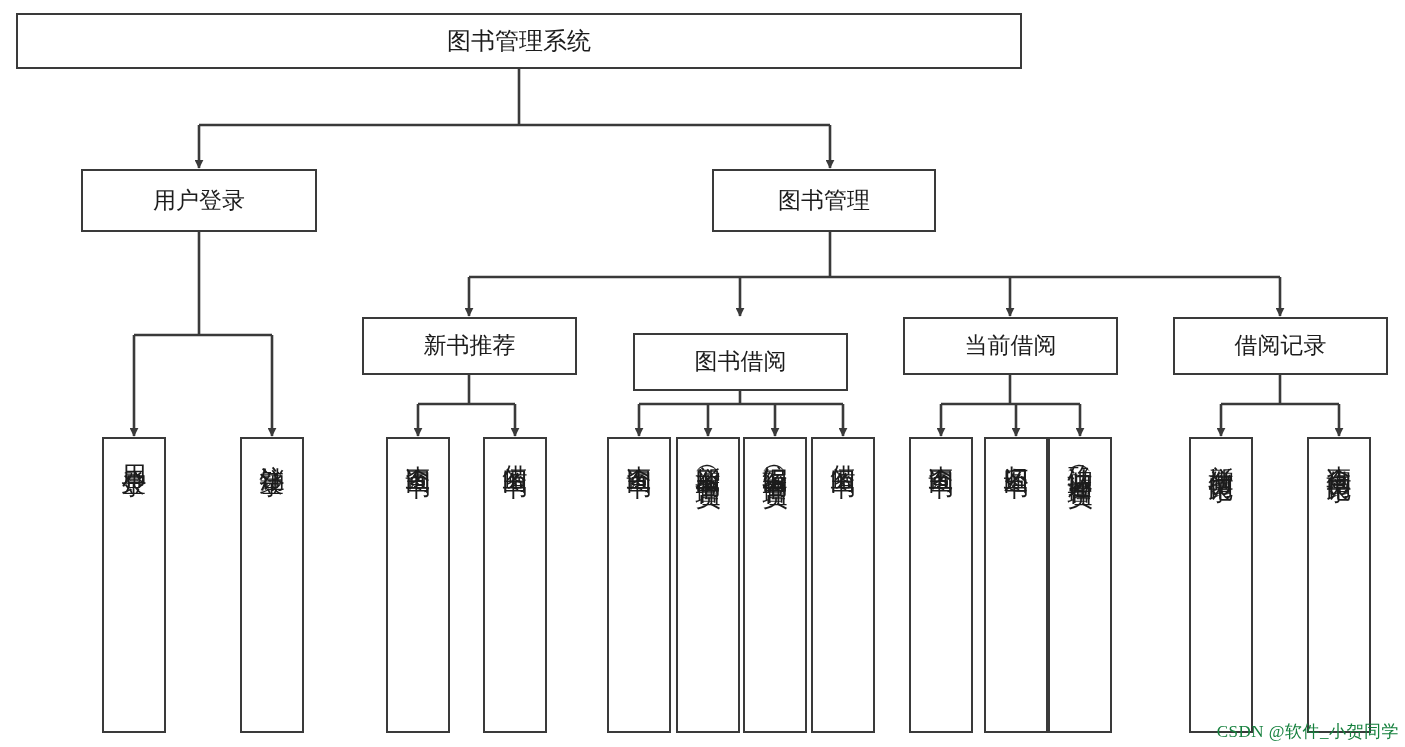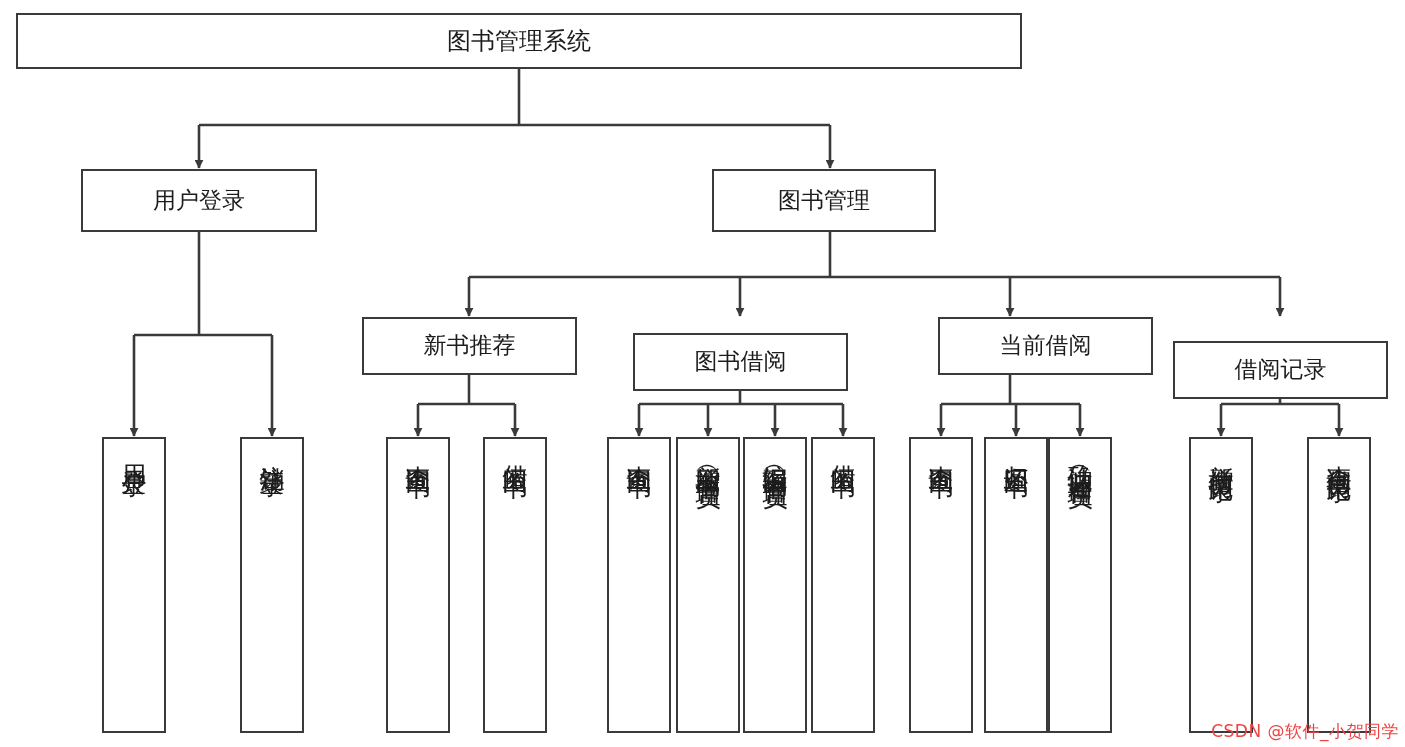--- a/index.html
+++ b/index.html
@@ -11,20 +11,21 @@
     width: 1405px;
     height: 747px;
     font-family: "DejaVu Sans", "Liberation Sans", sans-serif;
     overflow: hidden;
   }
   #diagram-root {
     position: relative;
     width: 1405px;
     height: 747px;
     background: #ffffff;
+    font-family: Liberation Serif, serif;
   }
   svg.edges {
     position: absolute;
     left: 0;
     top: 0;
     width: 1405px;
     height: 747px;
     pointer-events: none;
   }
   .node {
@@ -60,21 +61,21 @@
     font-size: 25px;
     letter-spacing: 3px;
     line-height: 1;
     white-space: nowrap;
   }
   #watermark {
     position: absolute;
     right: 6px;
     bottom: 4px;
     font-size: 17px;
-    color: #ef4444;
+    color: #15803d;
     letter-spacing: 0.5px;
     user-select: none;
   }
 </style>
 </head>
 <body>
 
 <div id="diagram-root">
 
   <svg class="edges" viewBox="0 0 1405 747" xmlns="http://www.w3.org/2000/svg">
@@ -129,24 +130,24 @@
       </div>
       <div class="node horizontal" style="left: 712px; top: 169px; width: 224px; height: 63px;">
         <span class="node-label">图书管理</span>
       </div>
       <div class="node horizontal" style="left: 362px; top: 317px; width: 215px; height: 58px;">
         <span class="node-label">新书推荐</span>
       </div>
       <div class="node horizontal" style="left: 633px; top: 317px; width: 215px; height: 58px; margin-top: 16px;">
         <span class="node-label">图书借阅</span>
       </div>
-      <div class="node horizontal" style="left: 903px; top: 317px; width: 215px; height: 58px; margin-left: 35px;">
+      <div class="node horizontal" style="left: 903px; top: 317px; width: 215px; height: 58px;">
         <span class="node-label">当前借阅</span>
       </div>
-      <div class="node horizontal" style="left: 1173px; top: 317px; width: 215px; height: 58px; margin-top: 24px;">
+      <div class="node horizontal" style="left: 1173px; top: 317px; width: 215px; height: 58px;">
         <span class="node-label">借阅记录</span>
       </div>
       <div class="node vertical" style="left: 102px; top: 437px; width: 64px; height: 296px;">
         <span class="node-label">用户登录</span>
       </div>
       <div class="node vertical" style="left: 240px; top: 437px; width: 64px; height: 296px;">
         <span class="node-label">注销登录</span>
       </div>
       <div class="node vertical" style="left: 386px; top: 437px; width: 64px; height: 296px;">
         <span class="node-label">查询图书</span>

